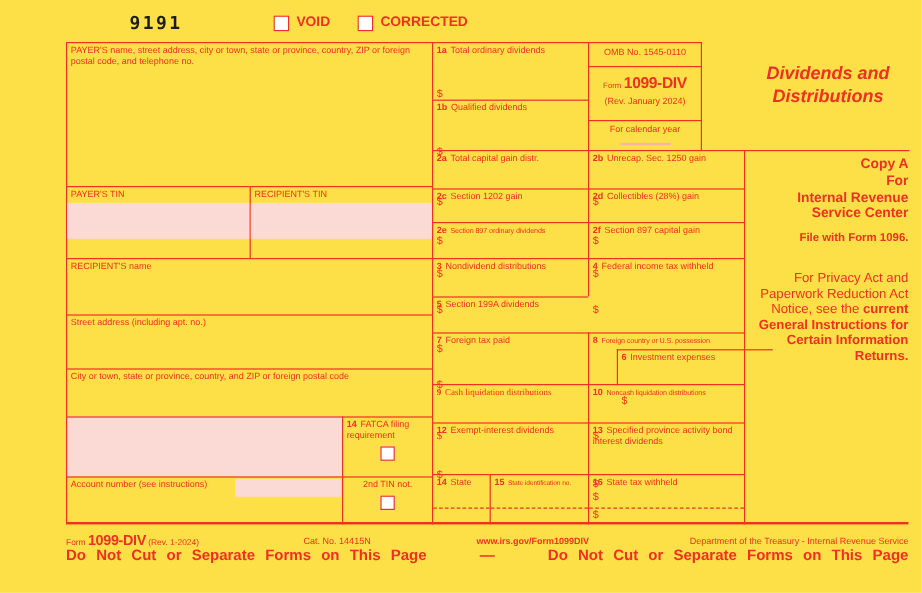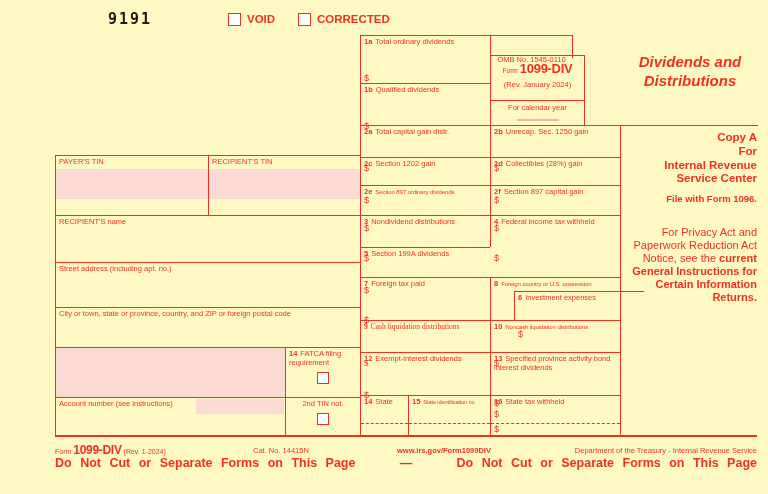--- a/index.html
+++ b/index.html
@@ -2,21 +2,21 @@
 <html><head>
 <meta charset="utf-8">
 <style>
   :root{
     --red:#ee3124;
     --pink:#fbd9d4;
     --pink2:#f2b4ac;
   }
   html,body{margin:0;padding:0;}
   body{font-family:"Liberation Sans","DejaVu Sans",sans-serif;background:#fff;}
-  #page{position:relative;width:768px;height:494px;background:#fef9c3;overflow:hidden;}
+  #page{position:relative;width:768px;height:494px;background:#fde047;overflow:hidden;}
 
   .cell{position:absolute;box-sizing:border-box;border-top:1px solid var(--red);
         border-left:1px solid var(--red);color:var(--red);font-size:7.5px;
         line-height:1.15;padding:2px 3px;}
   .br{border-right:1px solid var(--red);}
   .amt{display:flex;flex-direction:column;justify-content:space-between;gap:26px;}
   .lbl .num{font-weight:700;margin-right:3px;font-size:7.5px;}
   .lt{font-size:7.5px;}
   .sm{font-size:6px;letter-spacing:-0.1px;}
   .xs{font-size:5.6px;letter-spacing:-0.1px;}
@@ -33,20 +33,23 @@
 <body>
 
 <div id="page">
 
   <div class="abs" style="left:108px;top:10px;font-family:'DejaVu Sans Mono',monospace;font-weight:600;font-size:15px;letter-spacing:2px;color:#1c1c1c;">9191</div>
   <div class="abs cb" style="left:228px;top:13px;width:13px;height:13px;"></div>
   <div class="abs red" style="left:247px;top:13px;font-weight:700;font-size:11.5px;">VOID</div>
   <div class="abs cb" style="left:298px;top:13px;width:13px;height:13px;"></div>
   <div class="abs red" style="left:317px;top:13px;font-weight:700;font-size:11.5px;">CORRECTED</div>
 
+  <div class="cell" style="left:55px;top:35px;width:305px;height:120px;">
+    <span class="lt">PAYER'S name, street address, city or town, state or province, country, ZIP or foreign postal code, and telephone no.</span>
+  </div>
 
   <div class="cell" style="left:55px;top:155px;width:153px;height:60px;">
     <span class="lt">PAYER'S TIN</span>
     <div class="pinkband" style="left:0;right:0;top:13px;height:30px;"></div>
   </div>
   <div class="cell" style="left:208px;top:155px;width:152px;height:60px;">
     <span class="lt">RECIPIENT'S TIN</span>
     <div class="pinkband" style="left:0;right:0;top:13px;height:30px;"></div>
   </div>
 
@@ -120,21 +123,21 @@
   </div>
   <div class="cell" style="left:360px;top:395px;width:48px;height:42px;">
     <div class="lbl"><b class="num">14</b><span class="lt">State</span></div>
     <div class="dash" style="top:27px;"></div>
   </div>
   <div class="cell" style="left:408px;top:395px;width:82px;height:42px;">
     <div class="lbl"><b class="num">15</b><span class="lt xs">State identification no.</span></div>
     <div class="dash" style="top:27px;"></div>
   </div>
 
-  <div class="cell br" style="left:490px;top:35px;width:83px;height:20px;text-align:center;padding-top:20px;">
+  <div class="cell br" style="left:490px;top:35px;width:95px;height:20px;text-align:center;padding-top:4px;">
     <span class="lt">OMB No. 1545-0110</span>
   </div>
   <div class="cell br" style="left:490px;top:55px;width:95px;height:45px;text-align:center;padding-top:6px;">
     <div>
       <span style="font-size:6.5px;">Form</span>
       <b style="font-size:13px;letter-spacing:-0.3px;">1099-DIV</b>
     </div>
     <div class="lt" style="margin-top:4px;">(Rev. January 2024)</div>
   </div>
   <div class="cell br" style="left:490px;top:100px;width:95px;height:25px;text-align:center;padding-top:3px;">

